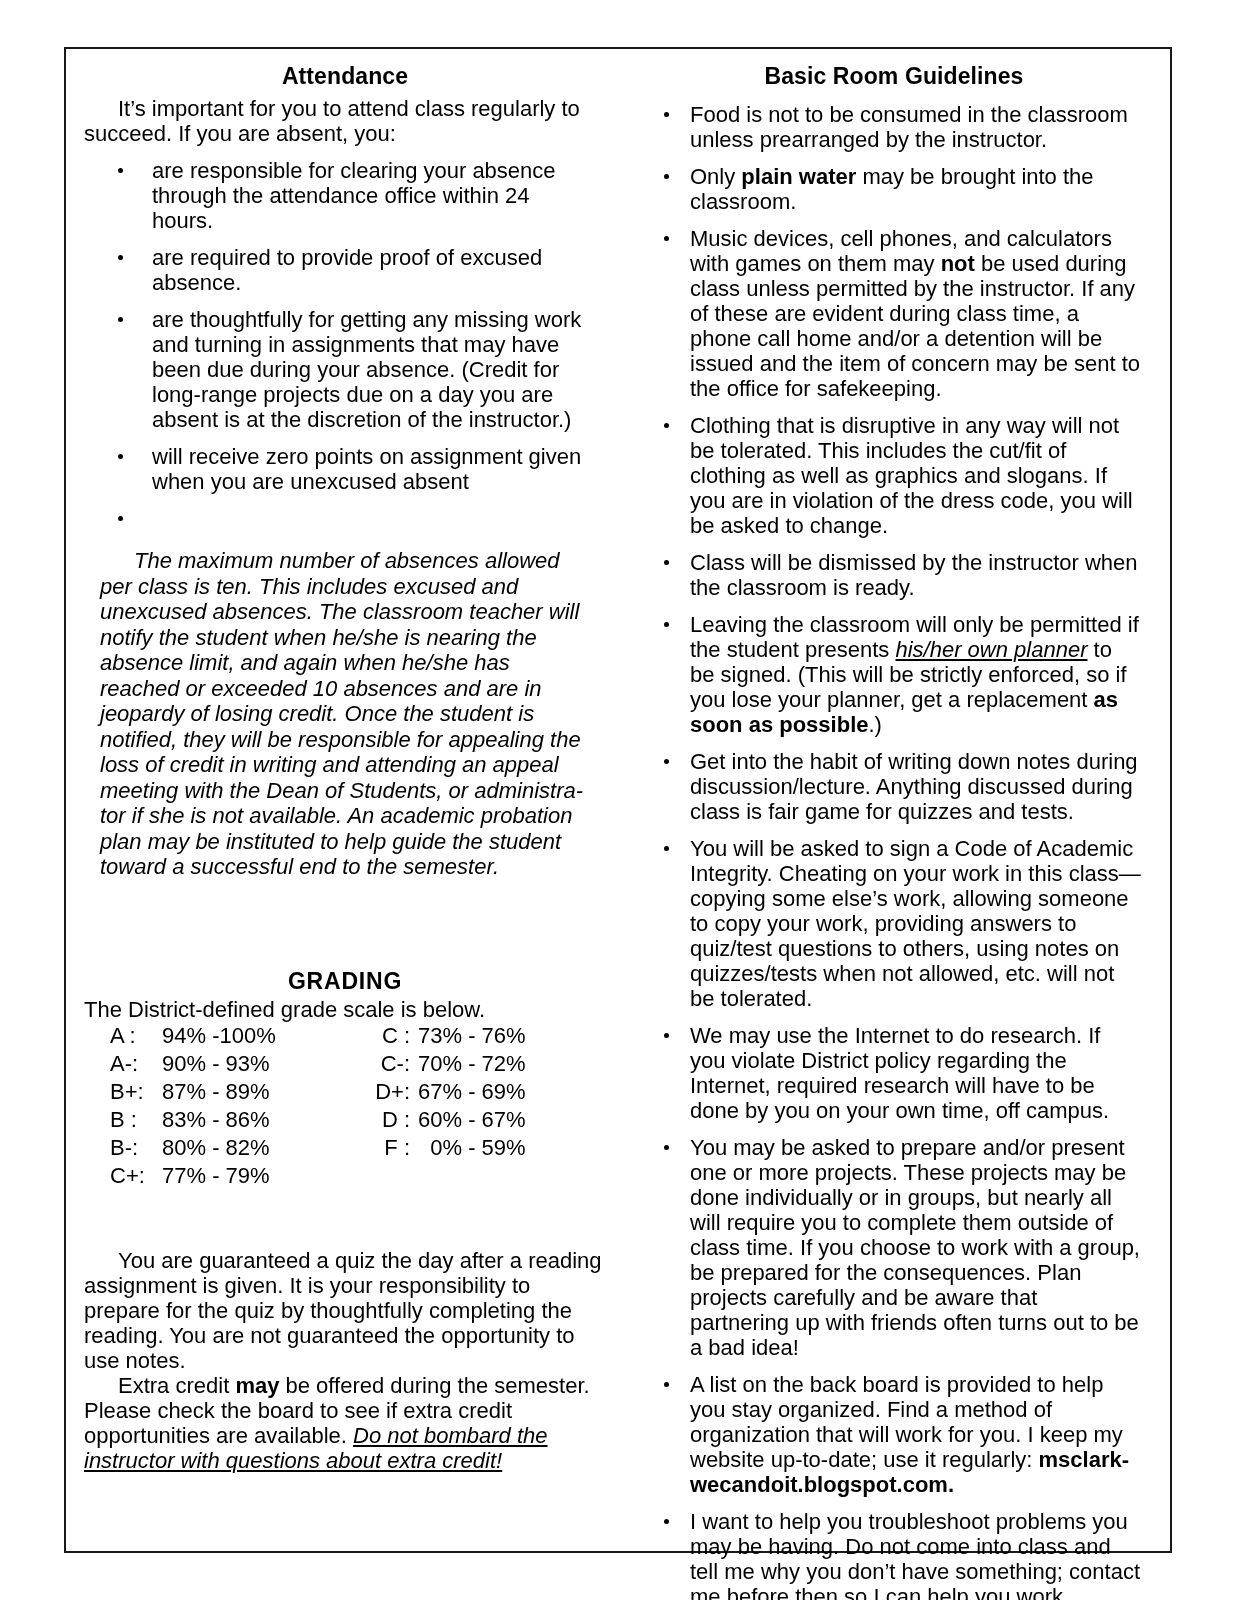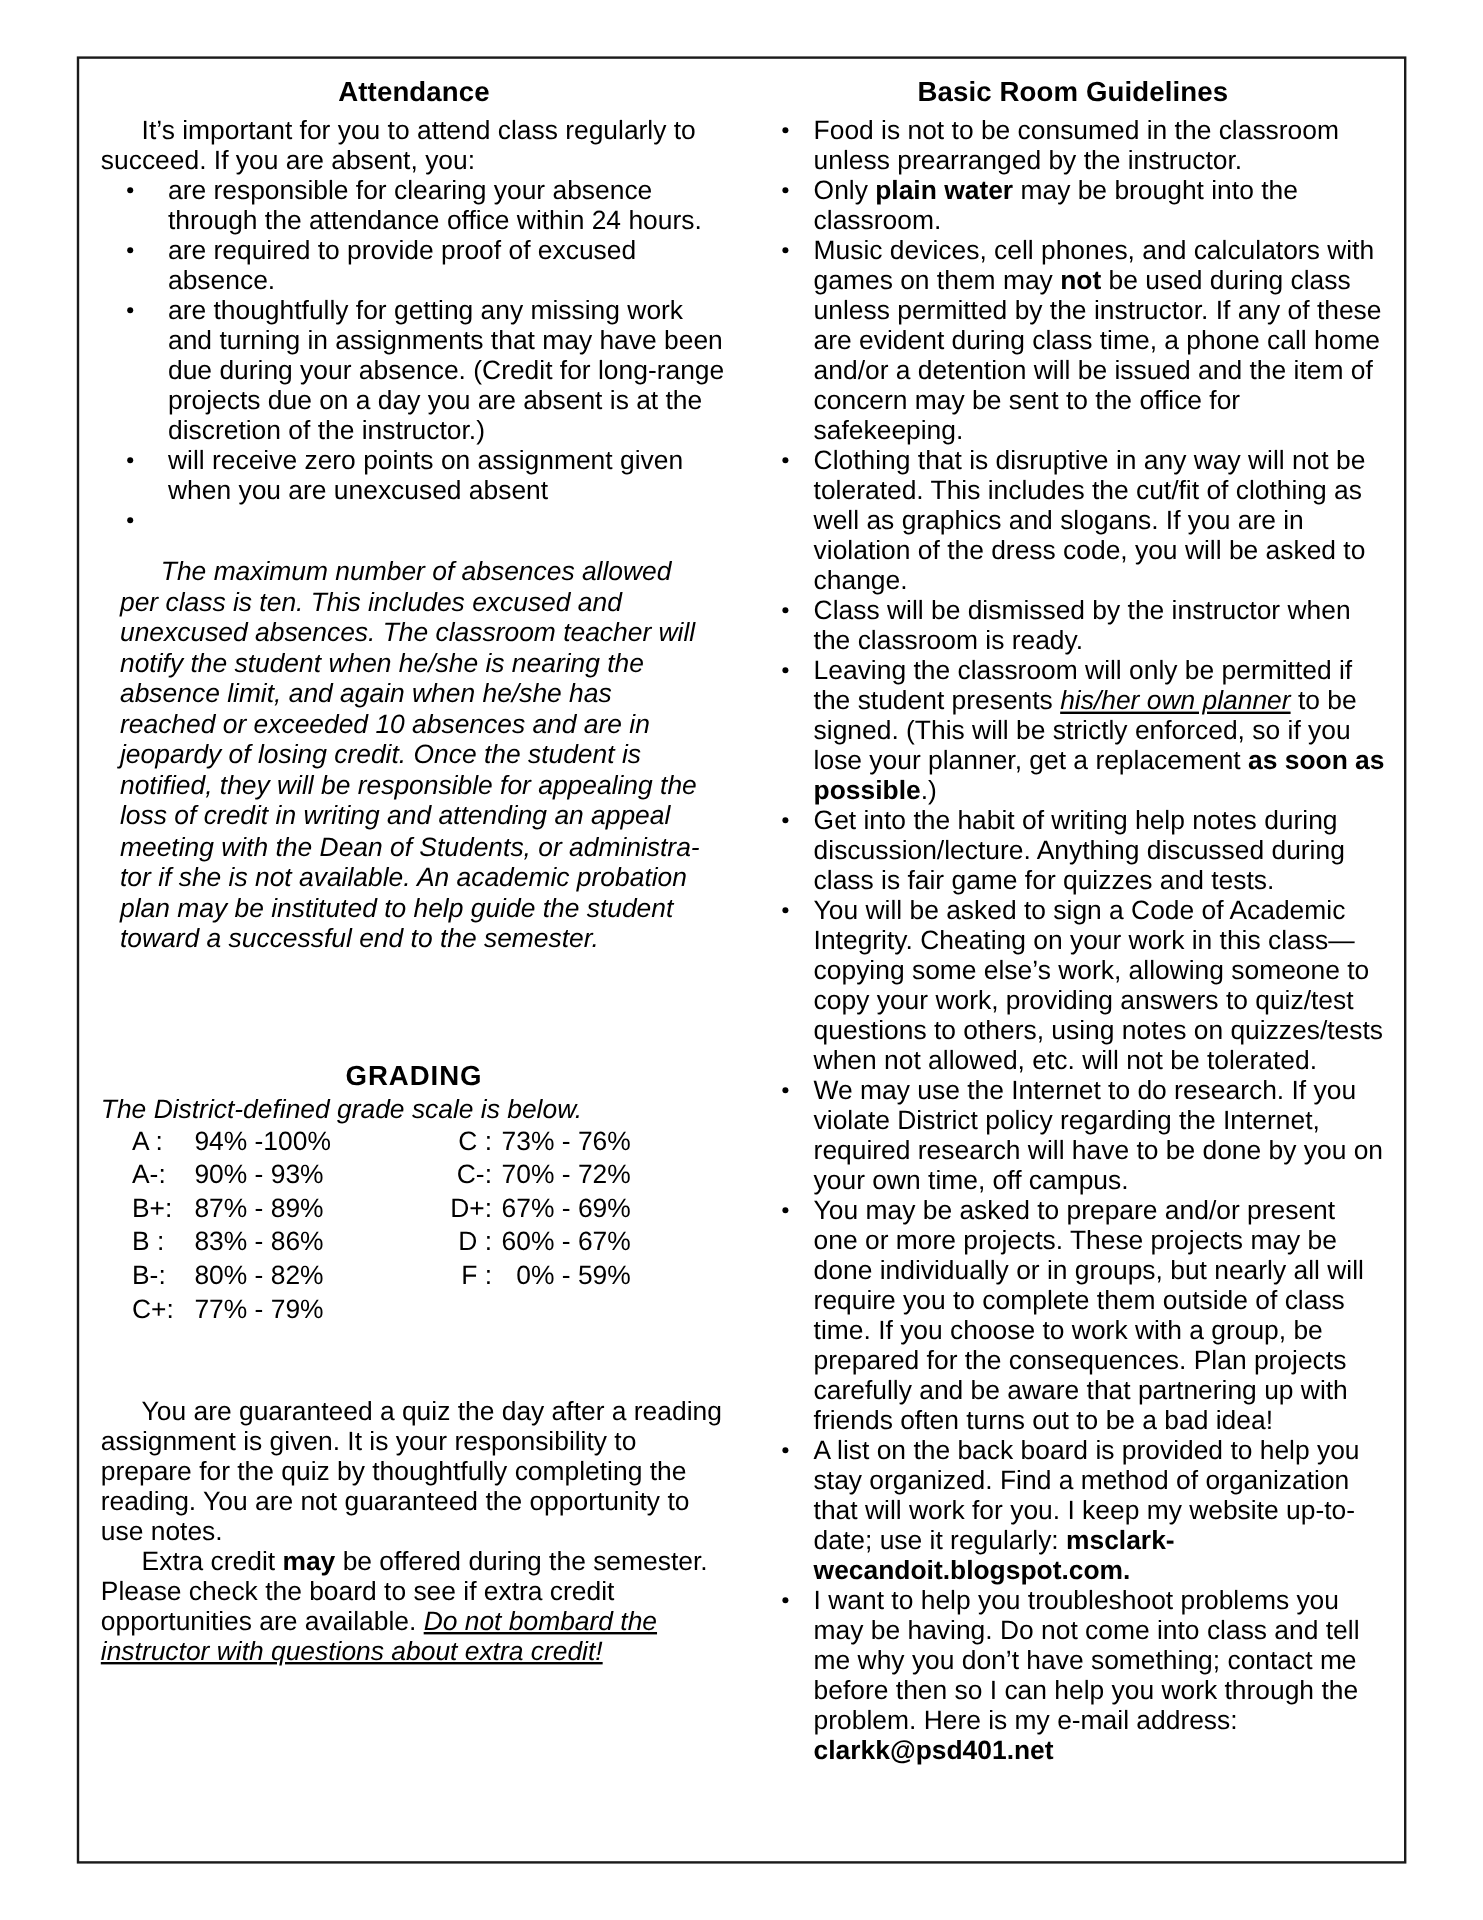--- a/index.html
+++ b/index.html
@@ -57,40 +57,39 @@
     letter-spacing: 0.8px;
   }
   p.para {
     font-size: 22px;
     line-height: 25px;
     margin: 0;
     text-indent: 34px;
   }
   p.para.noindent {
     text-indent: 0;
-    font-style: italic;
   }
   p.italic-para {
     font-size: 22px;
     line-height: 25.5px;
     margin: 16px;
     font-style: italic;
     text-indent: 34px;
   }
   ul.bullets {
     list-style: none;
     margin: 0;
     padding: 0;
   }
   ul.bullets > li {
     position: relative;
     font-size: 22px;
     line-height: 25px;
     padding-left: 56px;
-    margin: 0;
+    margin: 12px;
   }
   ul.bullets > li .bullet-dot {
     position: absolute;
     left: 22px;
     top: 10px;
     width: 5px;
     height: 5px;
     background: #000;
     border-radius: 50%;
   }
@@ -258,21 +257,21 @@
           <span>Class will be dismissed by the instructor when the classroom is ready.</span>
         </li>
 
         <li>
           <span class="bullet-dot"></span>
           <span>Leaving the classroom will only be permitted if the student presents </span><i>his/her own planner</i><span> to be signed.  (This will be strictly enforced, so if you lose your planner, get a replacement </span><b>as soon as possible</b><span>.)</span>
         </li>
 
         <li>
           <span class="bullet-dot"></span>
-          <span>Get into the habit of writing help notes during discussion/lecture.  Anything discussed during class is fair game for quizzes and tests.</span>
+          <span>Get into the habit of writing down notes during discussion/lecture.  Anything discussed during class is fair game for quizzes and tests.</span>
         </li>
 
         <li>
           <span class="bullet-dot"></span>
           <span>You will be asked to sign a Code of Academic Integrity.  Cheating on your work in this class—copying some else’s work, allowing someone to copy your work, providing answers to quiz/test questions to others, using notes on quizzes/tests when not allowed, etc. will not be tolerated.</span>
         </li>
 
         <li>
           <span class="bullet-dot"></span>
           <span>We may use the Internet to do research.  If you violate District policy regarding the Internet, required research will have to be done by you on your own time, off campus.</span>

